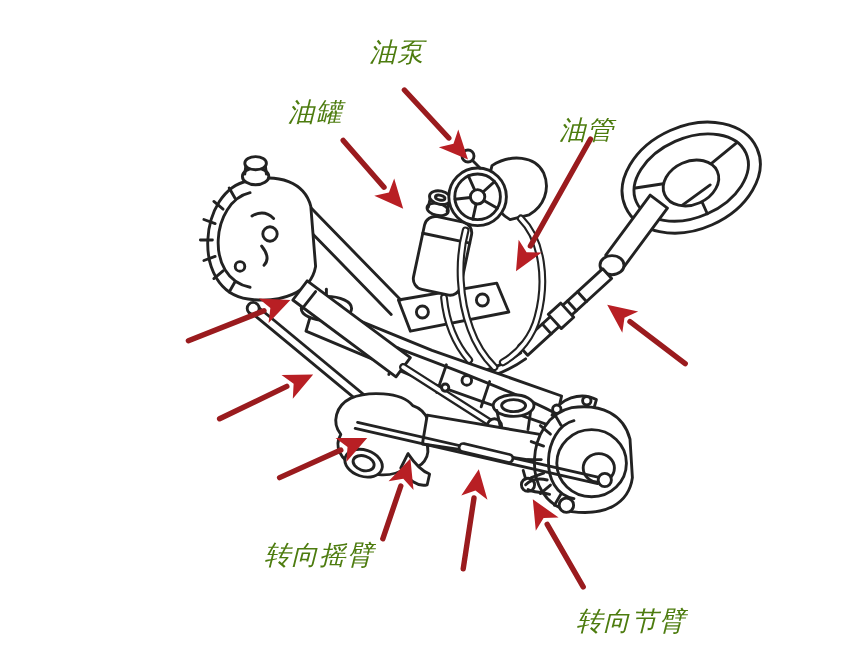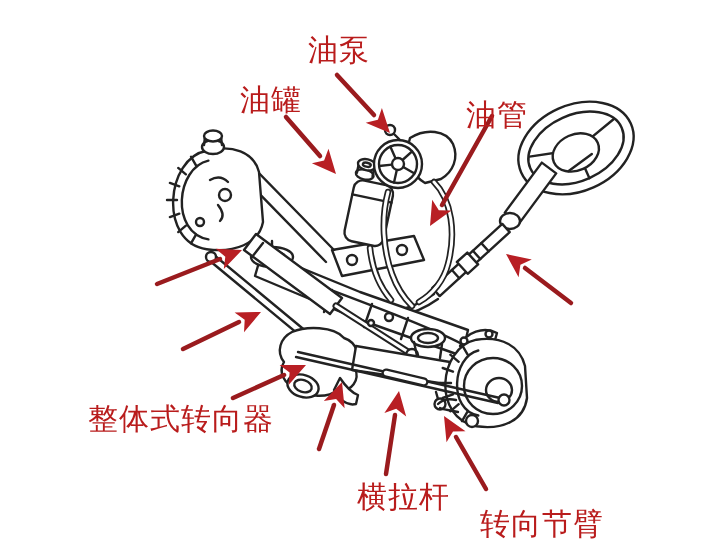--- a/index.html
+++ b/index.html
@@ -2,22 +2,22 @@
 <html><head>
 <meta charset="utf-8">
 <style>
   html,body{margin:0;padding:0;background:#ffffff;}
   .stage{
     position:relative;width:720px;height:557px;background:#ffffff;overflow:hidden;
     font-family:"DejaVu Sans","Liberation Sans",sans-serif;
   }
   .stage svg{position:absolute;left:0;top:0;}
   .label{
-    position:absolute;font-size:30px;line-height:1.1;color:#b91c1c;
-    letter-spacing:1px;white-space:nowrap;font-weight:500;
+    position:absolute;font-size:22px;line-height:1.1;color:#4d7c0f;
+    letter-spacing:1px;white-space:nowrap;font-weight:500;font-style:italic;
   }
   .ink{stroke:#222222;stroke-width:2.4;fill:none;stroke-linecap:round;stroke-linejoin:round;}
   .wfill{fill:#ffffff;}
   .arrow-line{stroke:#9a1b1e;stroke-width:4.5;stroke-linecap:round;}
   .arrow-head{fill:#b81f24;stroke:none;}
 </style>
 </head>
 <body>
 
 <div class="stage">
@@ -222,16 +222,15 @@
       <g>
         <line class="arrow-line" x1="571" y1="303" x2="525" y2="268"></line>
         <polygon class="arrow-head" points="506,254 531.8,259.6 520.4,264.8 518.6,277.2"></polygon>
       </g>
     </g>
   </svg>
 
   <div class="label" style="left:308px;top:33px">油泵</div>
   <div class="label" style="left:240px;top:83px">油罐</div>
   <div class="label" style="left:466px;top:98px">油管</div>
-  <div class="label" style="left:88px;top:402px">整体式转向器</div>
-  <div class="label" style="left:357px;top:480px">横拉杆</div>
+  <div class="label" style="left:220px;top:452px">转向摇臂</div>
   <div class="label" style="left:480px;top:507px">转向节臂</div>
 </div>
 
 </body></html>

